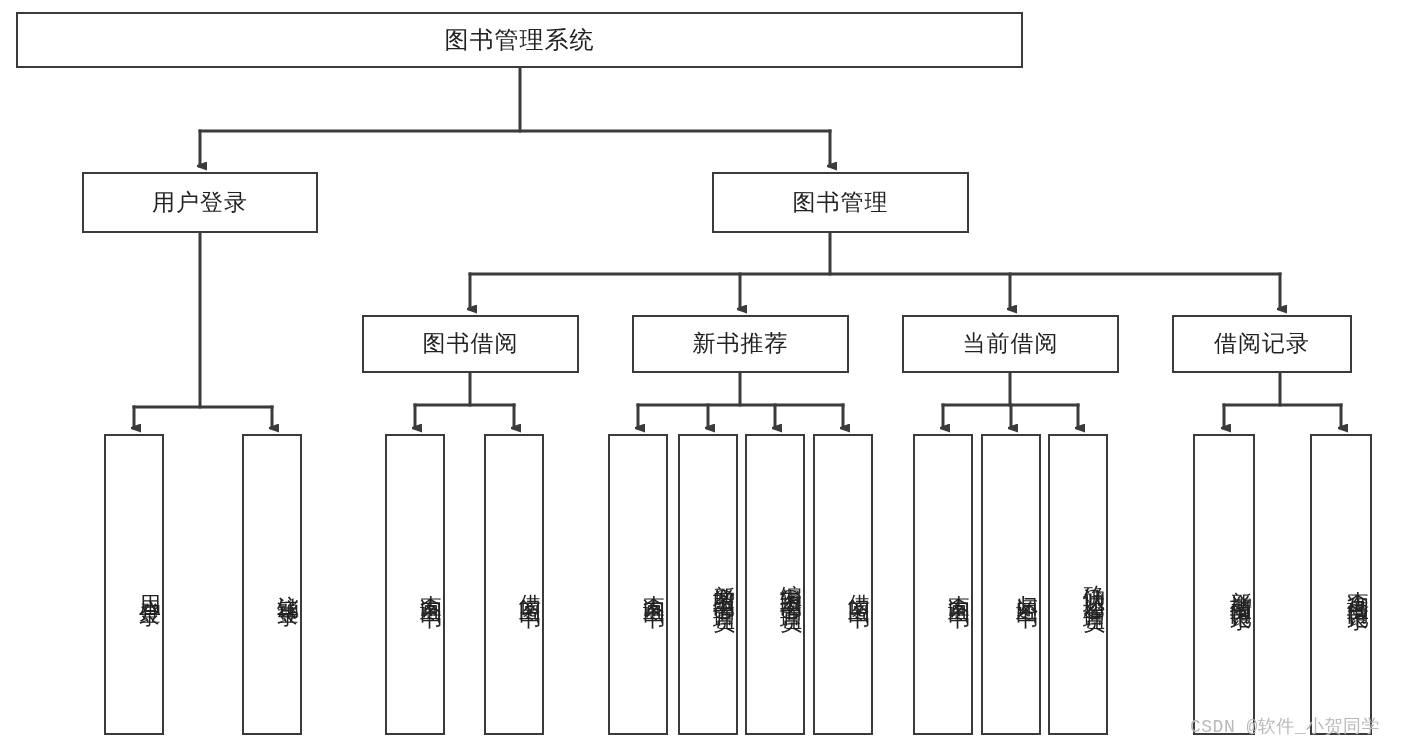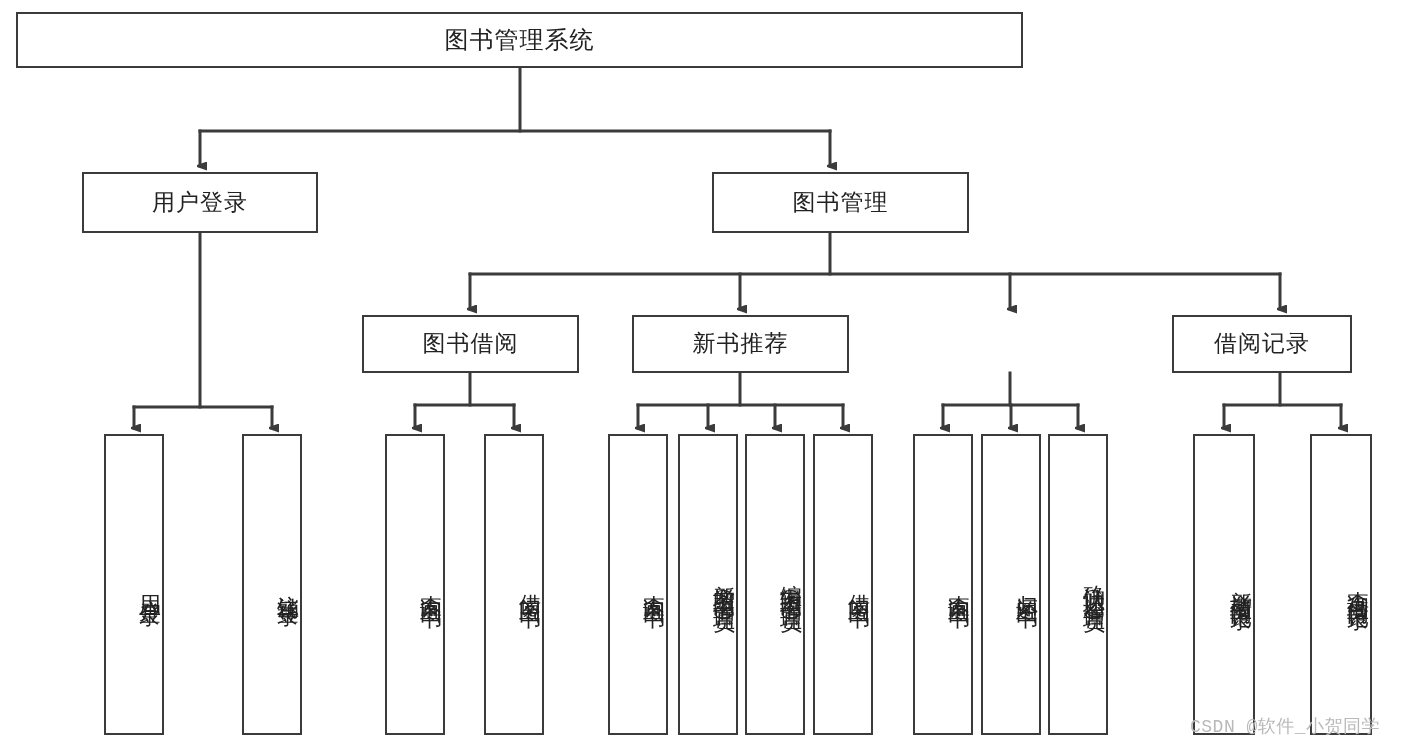--- a/index.html
+++ b/index.html
@@ -128,20 +128,21 @@
     </g>
   </svg>
 
   <div class="node horiz root" style="left: 16px; top: 12px; width: 1007px; height: 56px; border-color: rgb(59, 59, 59); background: rgb(255, 255, 255); color: rgb(34, 34, 34);">图书管理系统</div>
 
   <div class="node horiz" style="left: 82px; top: 172px; width: 236px; height: 61px; border-color: rgb(59, 59, 59); background: rgb(255, 255, 255); color: rgb(34, 34, 34);">用户登录</div>
   <div class="node horiz" style="left: 712px; top: 172px; width: 257px; height: 61px; border-color: rgb(59, 59, 59); background: rgb(255, 255, 255); color: rgb(34, 34, 34);">图书管理</div>
 
   <div class="node horiz" style="left: 362px; top: 315px; width: 217px; height: 58px; border-color: rgb(59, 59, 59); background: rgb(255, 255, 255); color: rgb(34, 34, 34);">图书借阅</div>
   <div class="node horiz" style="left: 632px; top: 315px; width: 217px; height: 58px; border-color: rgb(59, 59, 59); background: rgb(255, 255, 255); color: rgb(34, 34, 34);">新书推荐</div>
+  <div class="node horiz" style="left: 902px; top: 315px; width: 217px; height: 58px; border-color: rgb(59, 59, 59); background: rgb(255, 255, 255); color: rgb(34, 34, 34);">当前借阅</div>
   <div class="node horiz" style="left: 1172px; top: 315px; width: 180px; height: 58px; border-color: rgb(59, 59, 59); background: rgb(255, 255, 255); color: rgb(34, 34, 34);">借阅记录</div>
 
   <div class="node vert" style="left: 104px; top: 434px; width: 60px; height: 301px; border-color: rgb(59, 59, 59); background: rgb(255, 255, 255); color: rgb(34, 34, 34);">
       <span class="vlabel">用户登录</span>
     </div>
   <div class="node vert" style="left: 242px; top: 434px; width: 60px; height: 301px; border-color: rgb(59, 59, 59); background: rgb(255, 255, 255); color: rgb(34, 34, 34);">
       <span class="vlabel">注销登录</span>
     </div>
   <div class="node vert" style="left: 385px; top: 434px; width: 60px; height: 301px; border-color: rgb(59, 59, 59); background: rgb(255, 255, 255); color: rgb(34, 34, 34);">
       <span class="vlabel">查询图书</span>

